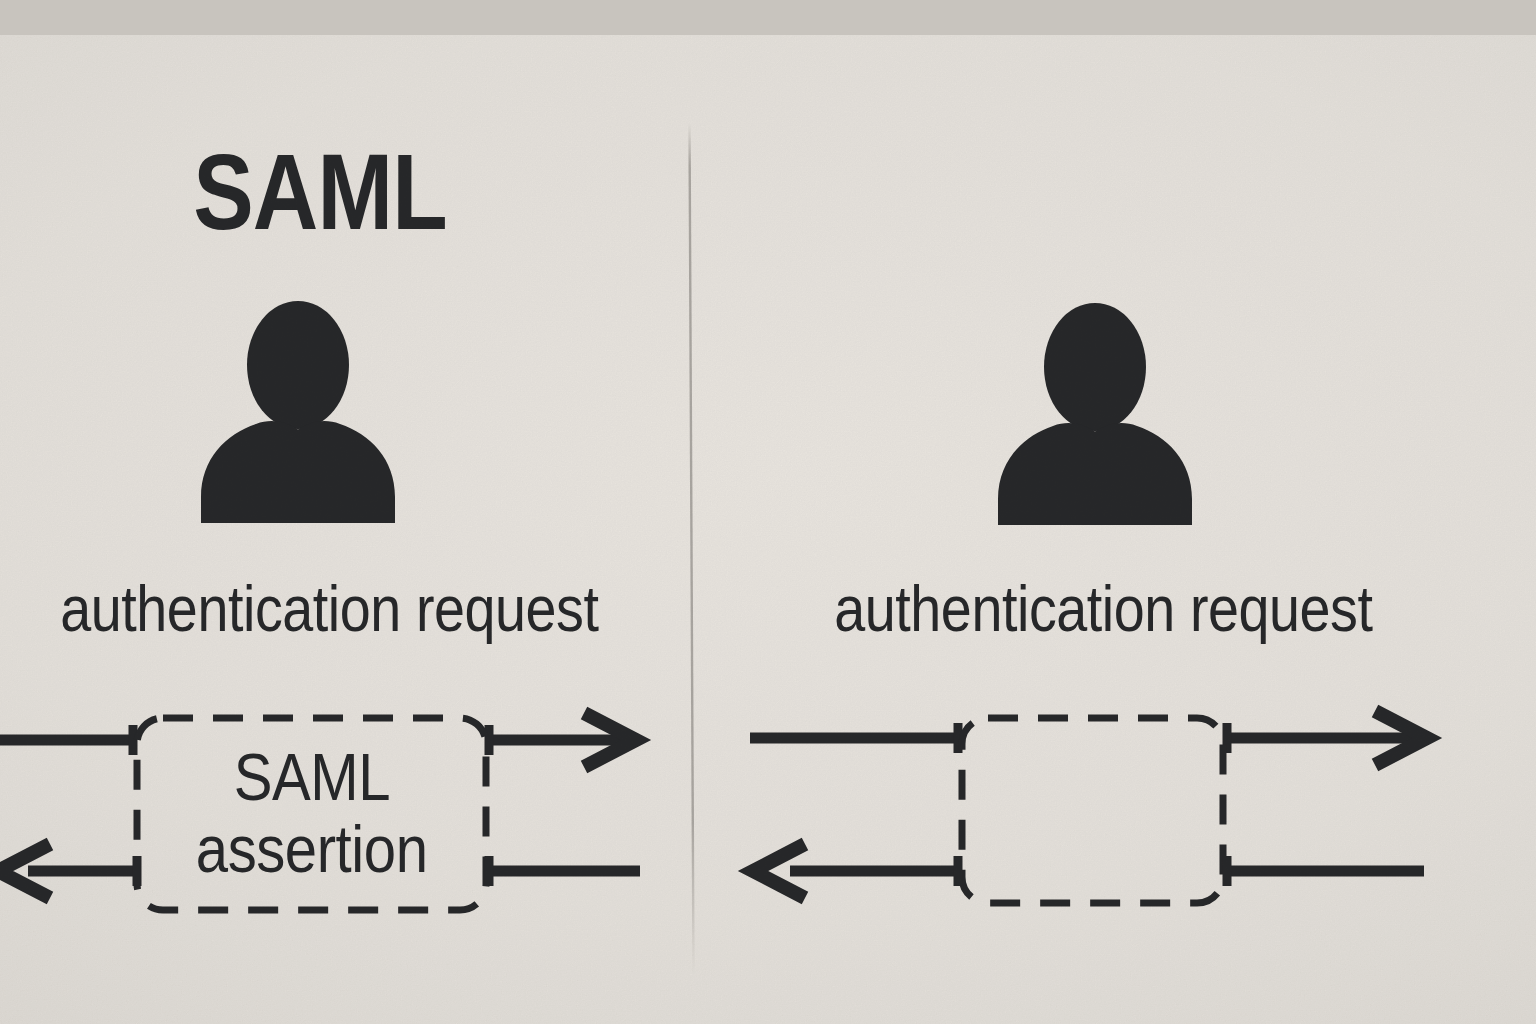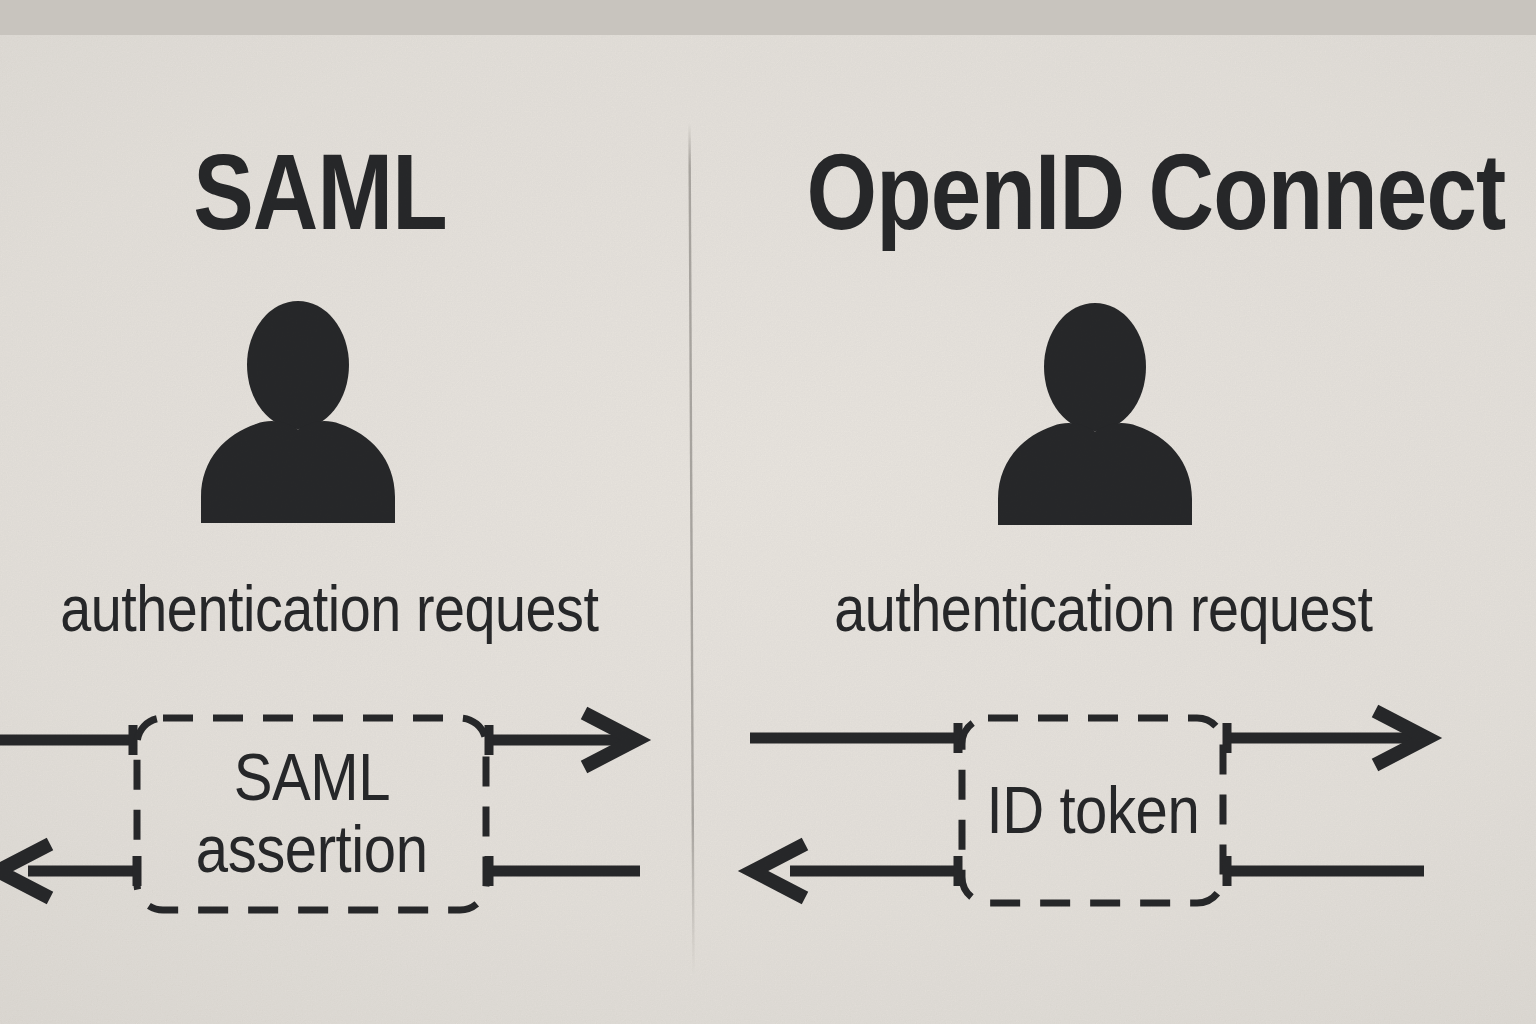--- a/index.html
+++ b/index.html
@@ -74,23 +74,20 @@
       <path class="cap" d="M958 821 V851"></path>
       <path class="head" d="M805 809 L753 836 L805 863"></path>
       <path class="ln" d="M1227 836 H1424"></path>
       <path class="cap" d="M1227 821 V851"></path>
     </g>
   </svg>
 
   <div class="title" style="left:60px;top:103px;width:520px">
     <span class="cond t">SAML</span>
   </div>
-  <div class="title" style="left:740px;top:103px;width:680px">
-    <span class="cond t">OpenID Connect</span>
-  </div>
 
   <svg class="person" style="left:198px;top:266px" width="200" height="222" viewBox="0 0 200 222" aria-hidden="true">
     <ellipse cx="100" cy="64" rx="51" ry="64"></ellipse>
     <path d="M3 222 L3 196 C3 158 28 133 58 123 C74 117 88 121 100 128.5 C112 121 126 117 142 123 C172 133 197 158 197 196 L197 222 Z"></path>
   </svg>
   <svg class="person" style="left:995px;top:268px" width="200" height="222" viewBox="0 0 200 222" aria-hidden="true">
     <ellipse cx="100" cy="64" rx="51" ry="64"></ellipse>
     <path d="M3 222 L3 196 C3 158 28 133 58 123 C74 117 88 121 100 128.5 C112 121 126 117 142 123 C172 133 197 158 197 196 L197 222 Z"></path>
   </svg>
 
@@ -98,23 +95,20 @@
     <span class="cond r">authentication request</span>
   </div>
   <div class="req" style="left:794px;top:542px;width:604px">
     <span class="cond r">authentication request</span>
   </div>
 
   <div class="boxlabel" style="left:137px;top:683px;width:349px;height:192px">
     <span class="cond b">SAML</span>
     <span class="cond b">assertion</span>
   </div>
-  <div class="boxlabel" style="left:962px;top:683px;width:261px;height:185px">
-    <span class="cond b">ID token</span>
-  </div>
 
   <svg class="noise" viewBox="0 0 1536 1024" aria-hidden="true">
     <filter id="nz">
       <feTurbulence type="fractalNoise" baseFrequency="0.8" numOctaves="2" stitchTiles="stitch"></feTurbulence>
       <feColorMatrix type="matrix" values="0 0 0 0 0  0 0 0 0 0  0 0 0 0 0  0.4 0.4 0.4 0 0"></feColorMatrix>
     </filter>
     <rect width="1536" height="1024" filter="url(#nz)"></rect>
   </svg>
 
 </div>

